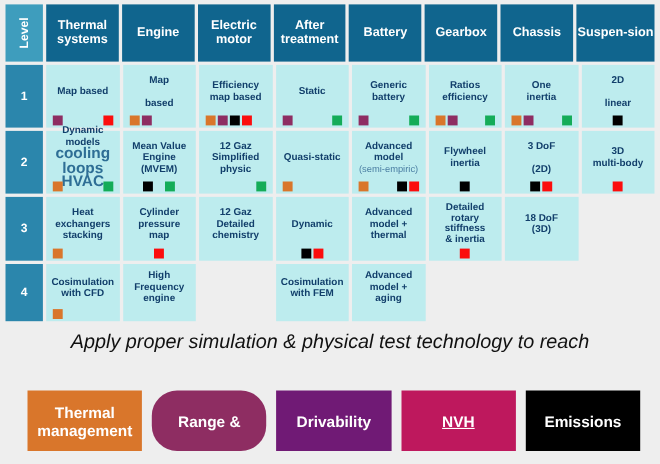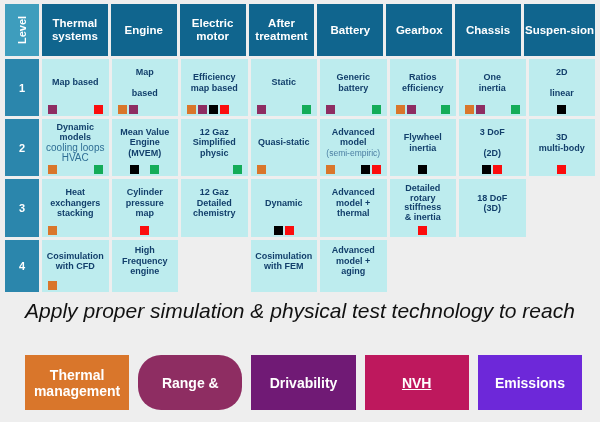--- a/index.html
+++ b/index.html
@@ -81,23 +81,23 @@
     font-weight:bold;
     font-size:9px;
     line-height:10.5px;
   }
   .cell .txt .sub{
     font-weight:normal;
     color:#4b7fa3;
     font-size:8.5px;
   }
   .cell .txt .loose{
-    font-weight:normal;
+    font-weight:bold;
     color:#2e6e95;
-    font-size:10px;
+    font-size:14px;
   }
   .chips{
     position:absolute;
     left:0;right:0;bottom:2px;
     display:flex;
     padding:0 6px;
     box-sizing:border-box;
     height:10px;
     align-items:flex-end;
   }
@@ -118,21 +118,21 @@
   .r3{height:58px;}
   .r4{height:52px;}
 
   
   .caption{
     position:absolute;
     left:0;right:0;
     top:300px;
     text-align:center;
     font-style:italic;
-    font-size:21px;
+    font-size:18px;
     line-height:21px;
     color:#111111;
     padding:0 22px;
     box-sizing:border-box;
   }
 
   
   .legend{
     position:absolute;
     left:25px;right:18px;
@@ -409,16 +409,16 @@
         <span>management</span>
       </span>
     </div>
     <div class="legend-item" style="background: rgb(142, 45, 98); border-radius: 23px;">
       <span>
         <span>Range &amp;</span><br>
       </span>
     </div>
     <div class="legend-item" style="background: #701a75;">Drivability</div>
     <div class="legend-item" style="background: #be185d; text-decoration: underline;">NVH</div>
-    <div class="legend-item" style="background: #6d28d9;">Emissions</div>
+    <div class="legend-item" style="background: #000000;">Emissions</div>
   </div>
 
 </div>
 
 </body></html>

